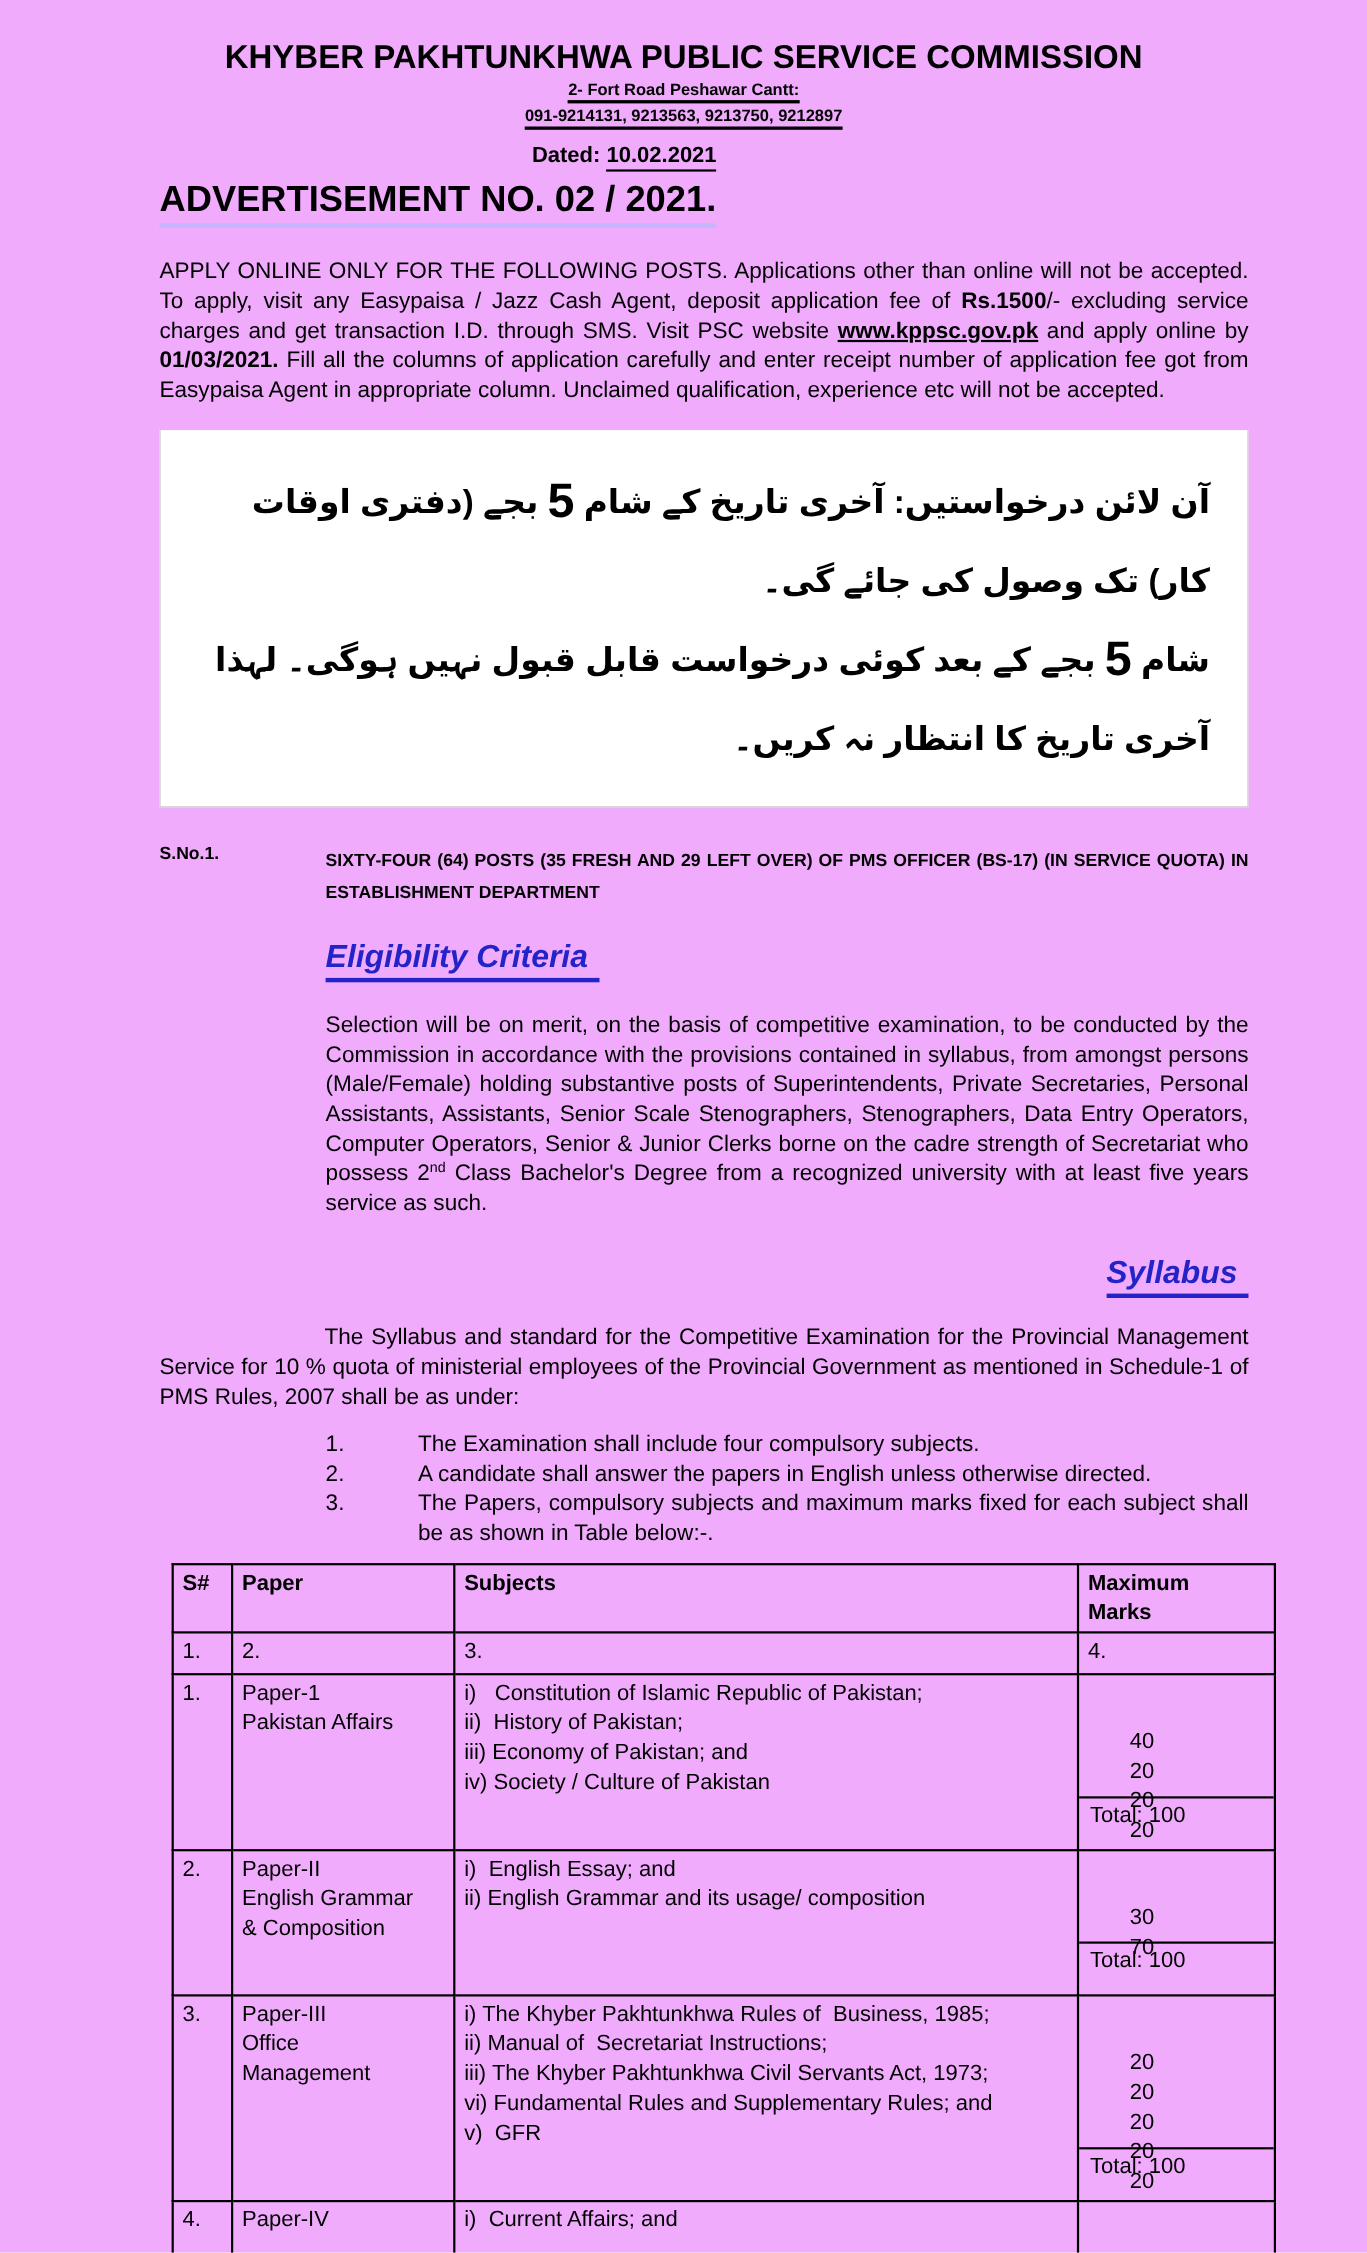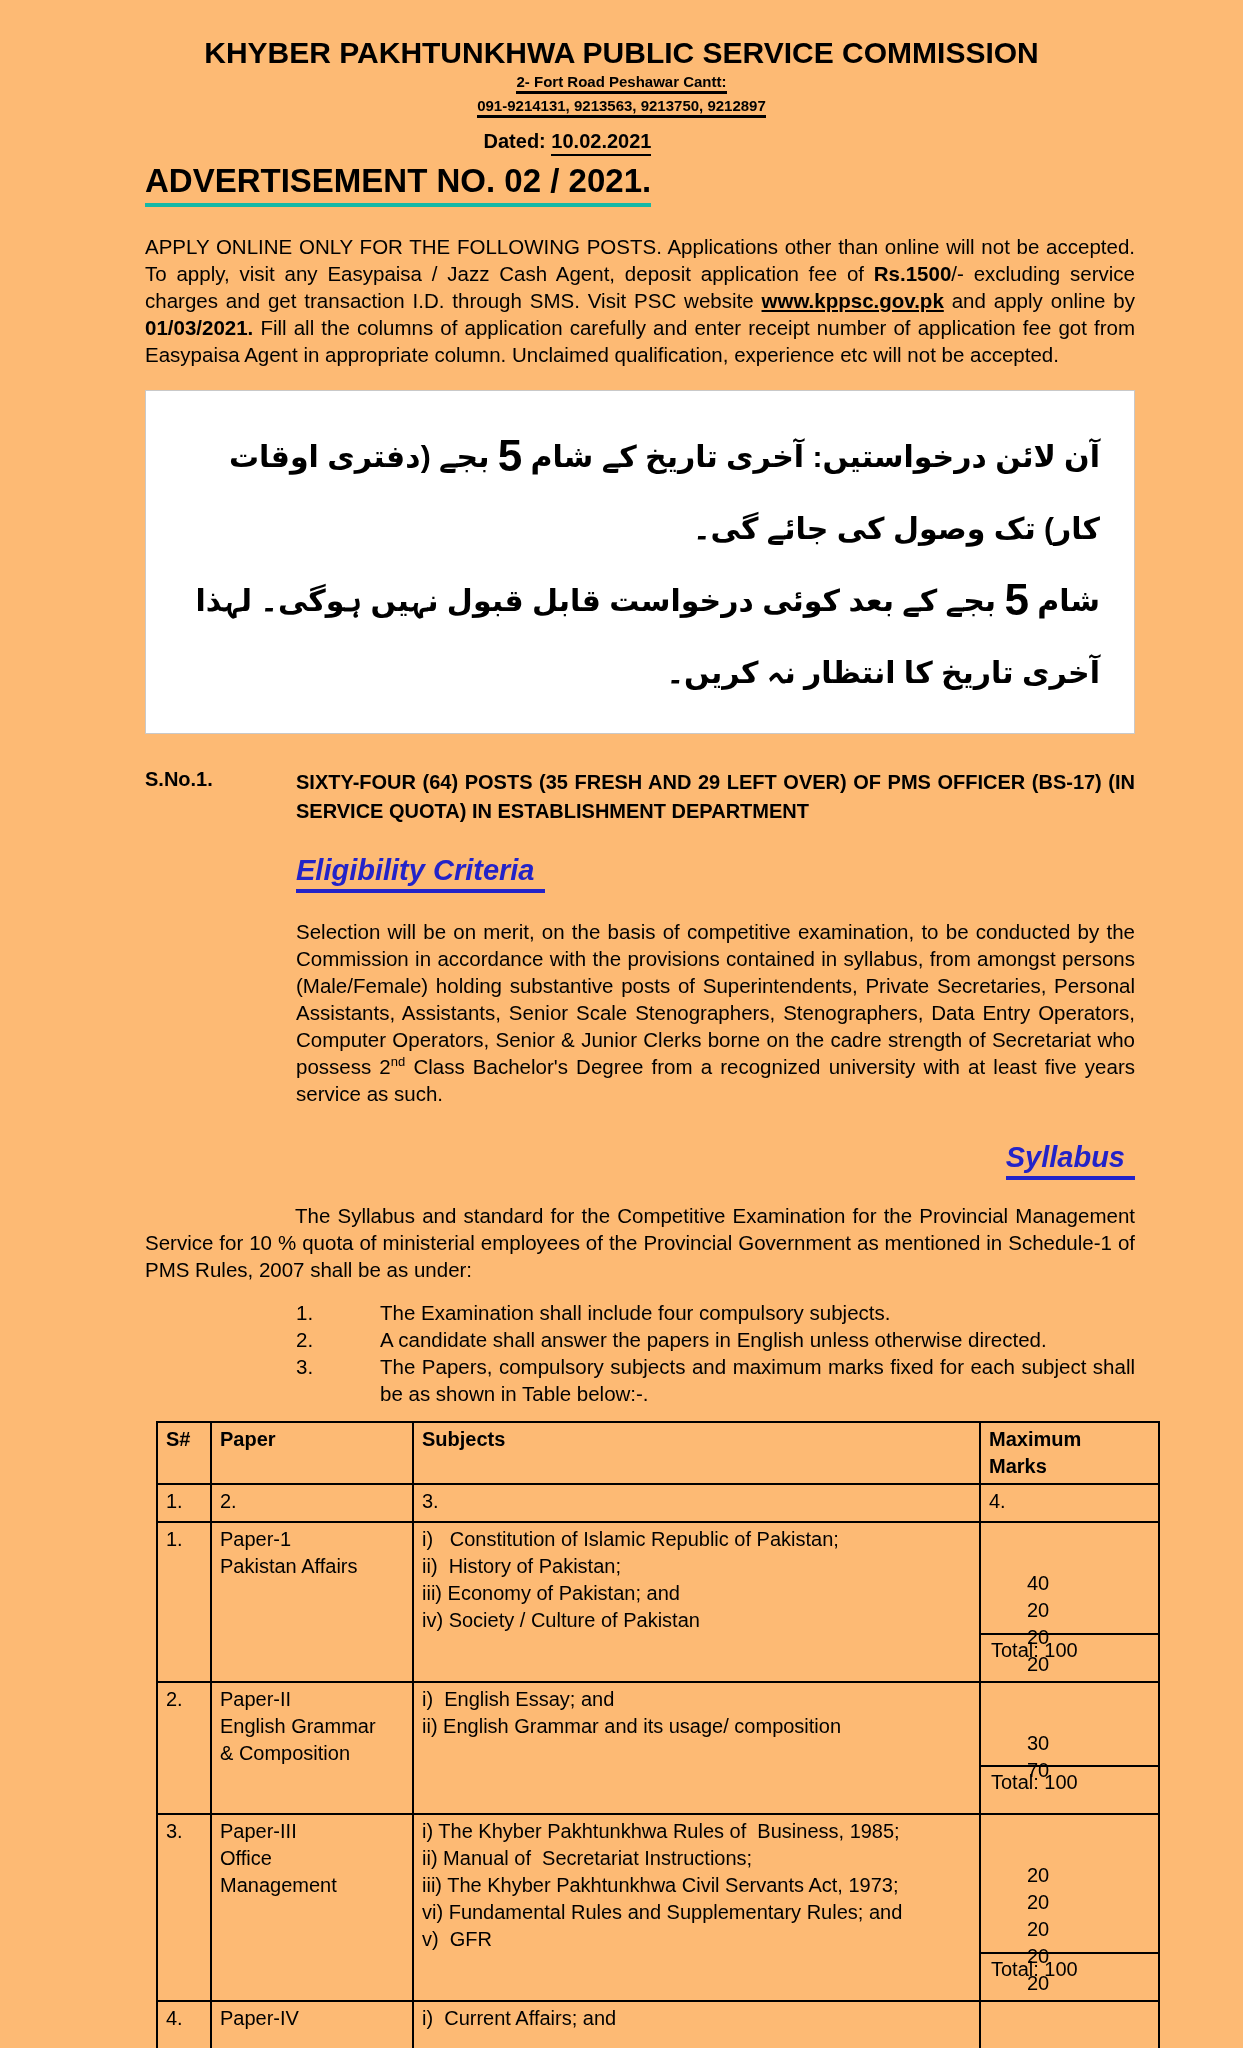--- a/index.html
+++ b/index.html
@@ -1,49 +1,49 @@
 <!DOCTYPE html>
 <html><head>
 <meta charset="utf-8">
 <style>
   html,body{margin:0;padding:0;background:#ffffff;}
   .page{
     position:relative;
     width:1243px;
     height:2048px;
-    background:#fdba74;
+    background:#f0abfc;
     color:#000;
     font-family:"Liberation Sans","DejaVu Sans",sans-serif;
     overflow:hidden;
   }
   
   .header{ text-align:center; padding-top:36px; }
   .header-title{ font-size:30px; font-weight:bold; letter-spacing:0px; }
   .addr-line{ font-size:15px; font-weight:bold; margin-top:3px; }
   .addr-line > span{ display:inline-block; border-bottom:3px solid #000; padding-bottom:1px; }
   .dated-row{ text-align:center; padding-right:108px; margin-top:12px; font-size:20px; font-weight:bold; }
   .dated-row .date-val{ display:inline-block; border-bottom:2px solid #000; padding-bottom:1px; }
   .adv-heading{ margin:6px 0 0 145px; font-size:33px; font-weight:bold; }
-  .adv-heading > span{ display:inline-block; border-bottom:4px solid #14b8a6; padding-bottom:3px; }
+  .adv-heading > span{ display:inline-block; border-bottom:4px solid #c4b5fd; padding-bottom:3px; }
   
   .content{ margin-left:145px; width:990px; }
   .intro{ margin-top:26px; font-size:20.5px; line-height:27px; text-align:justify; }
   .seg-b{ font-weight:bold; }
   .seg-u{ text-decoration:underline; }
   .seg-sup{ vertical-align:super; font-size:13px; line-height:0; }
   .seg-big{ font-size:44px; font-weight:bold; line-height:0; vertical-align:-4px; }
   .urdu-box{
     margin-top:22px; border:1px solid #c9c9c9; background:#fff;
     padding:30px 34px 24px 20px;
     direction:rtl; text-align:right;
     font-size:30px; font-weight:bold;
   }
   .urdu-line{ line-height:72px; }
   
-  .sno-row{ display:flex; margin-top:34px; font-weight:bold; font-size:20px; }
+  .sno-row{ display:flex; margin-top:34px; font-weight:bold; font-size:16px; }
   .sno-label{ width:151px; flex:none; }
   .sno-title{ flex:1; text-align:justify; line-height:29px; }
   .elig-heading{ margin:28px 0 0 151px; }
   .blue-head{
     display:inline-block; color:#2323c8; font-size:29px; font-weight:bold; font-style:italic;
     border-bottom:4px solid #2323c8; padding-bottom:2px; padding-right:10px;
   }
   .elig-para{ margin:25px 0 0 151px; font-size:20.5px; line-height:27px; text-align:justify; }
   .syl-heading{ text-align:right; margin-top:34px; }
   .syl-para{ margin-top:22px; font-size:20.5px; line-height:27px; text-align:justify; text-indent:150px; }

